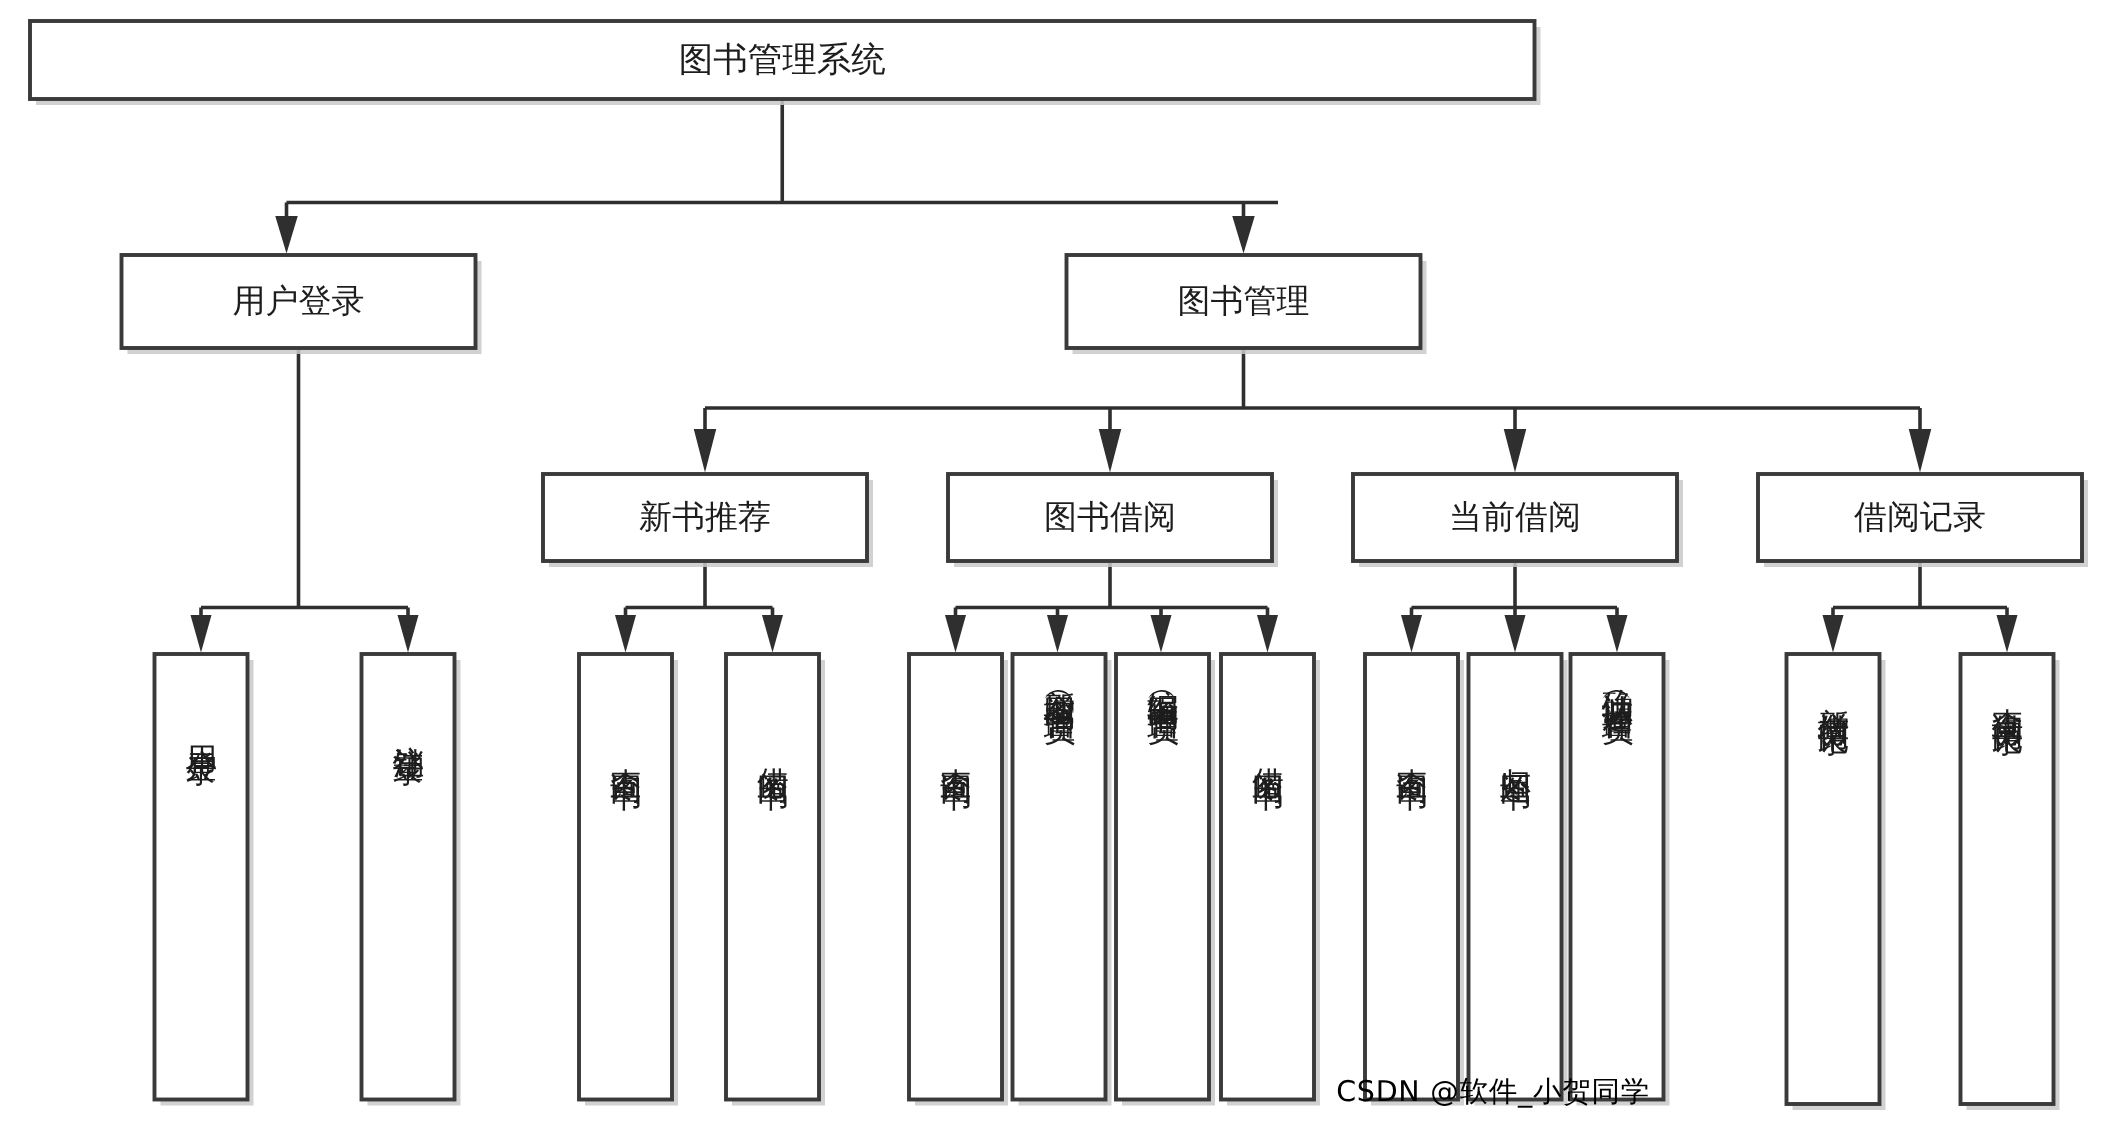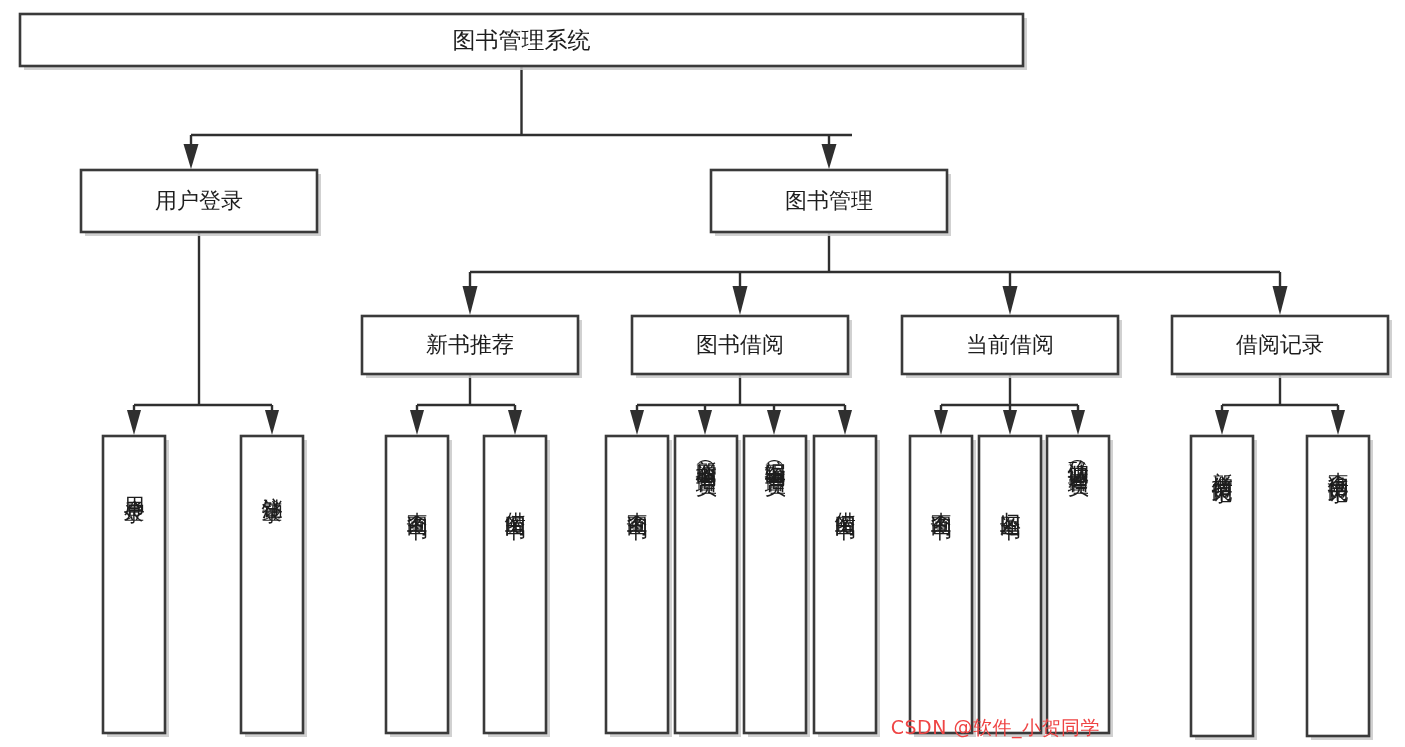--- a/index.html
+++ b/index.html
@@ -72,21 +72,21 @@
     letter-spacing: 2.5px;
     color: #1d1d1d;
     white-space: nowrap;
   }
   .watermark {
     position: absolute;
     right: 10px;
     bottom: 6px;
     font-family: "DejaVu Sans", "Liberation Sans", sans-serif;
     font-size: 19px;
-    color: #ef4444;
+    color: #000000;
     letter-spacing: 0.5px;
     user-select: none;
   }
 </style>
 </head>
 <body>
 
 <div id="diagram-root">
 
   <svg class="canvas" viewBox="0 0 1405 747" xmlns="http://www.w3.org/2000/svg">

